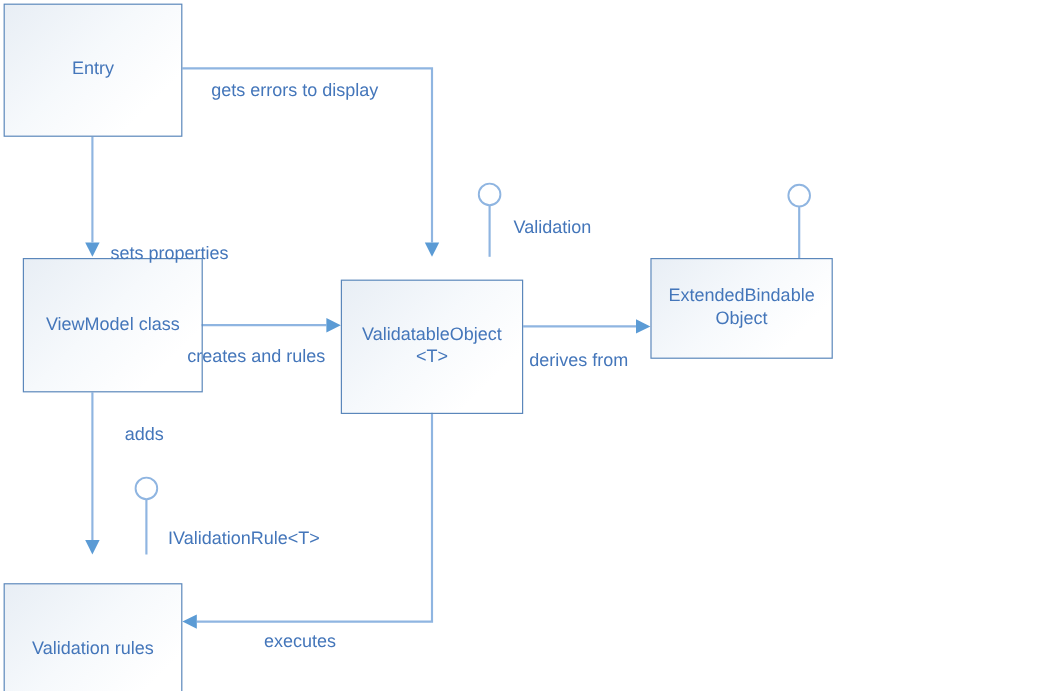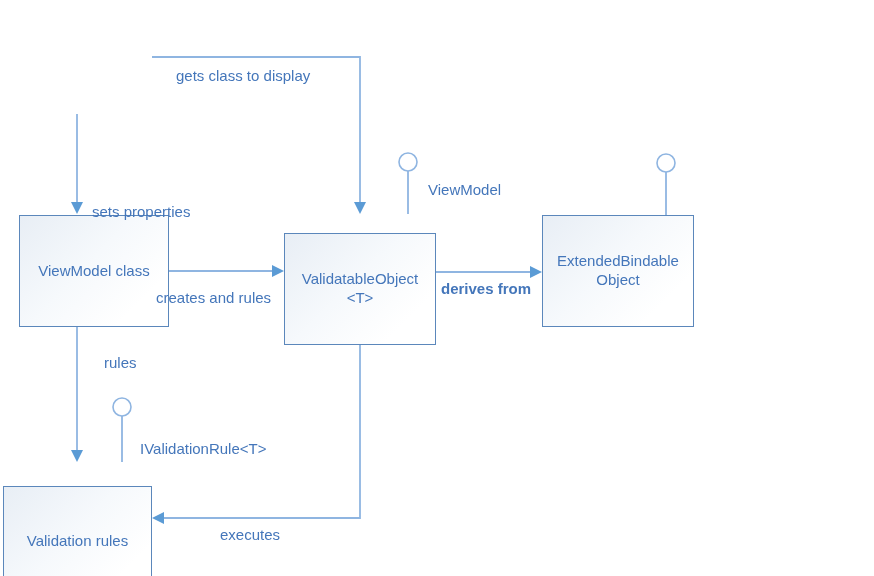--- a/index.html
+++ b/index.html
@@ -82,41 +82,42 @@
     <path class="edge-line" d="M408,171 V214"></path>
     <circle class="lollipop-circle" cx="408" cy="162" r="9"></circle>
 
     <path class="edge-line" d="M666,172 V215"></path>
     <circle class="lollipop-circle" cx="666" cy="163" r="9"></circle>
 
     <path class="edge-line" d="M122,416 V462"></path>
     <circle class="lollipop-circle" cx="122" cy="407" r="9"></circle>
   </svg>
 
+  <div class="node" style="left:3px; top:3px; width:149px; height:111px;">Entry</div>
 
   <div class="node" style="left:2px; top:215px; width:150px; height:112px;margin-left:17px;">ViewModel class</div>
 
   <div class="node" style="left:284px; top:214px; width:152px; height:112px;margin-top:19px;">ValidatableObject
 &lt;T&gt;</div>
 
-  <div class="node" style="left:542px; top:215px; width:152px; height:112px;">ExtendedBindable
+  <div class="node" style="left:542px; top:215px; width:152px; height:84px;">ExtendedBindable
 Object</div>
 
   <div class="node" style="left:3px; top:486px; width:149px; height:111px;">Validation rules</div>
 
-  <div class="edge-label" style="left:176px; top:67px;">gets class to display</div>
+  <div class="edge-label" style="left:176px; top:67px;">gets errors to display</div>
 
   <div class="edge-label" style="left:92px; top:155px;margin-top:48px;">sets properties</div>
 
   <div class="edge-label" style="left:156px; top:289px;">creates and rules</div>
 
-  <div class="edge-label" style="left:441px; top:280px;font-weight:bold;">derives from</div>
+  <div class="edge-label" style="left:441px; top:292px;">derives from</div>
 
-  <div class="edge-label" style="left:104px; top:354px;">rules</div>
+  <div class="edge-label" style="left:104px; top:354px;">adds</div>
 
   <div class="edge-label" style="left:220px; top:526px;">executes</div>
 
-  <div class="iface-label" style="left:428px; top:181px;">ViewModel</div>
+  <div class="iface-label" style="left:428px; top:181px;">Validation</div>
 
 
   <div class="iface-label" style="left:140px; top:440px;">IValidationRule&lt;T&gt;</div>
 
 </div>
 
 </body></html>

